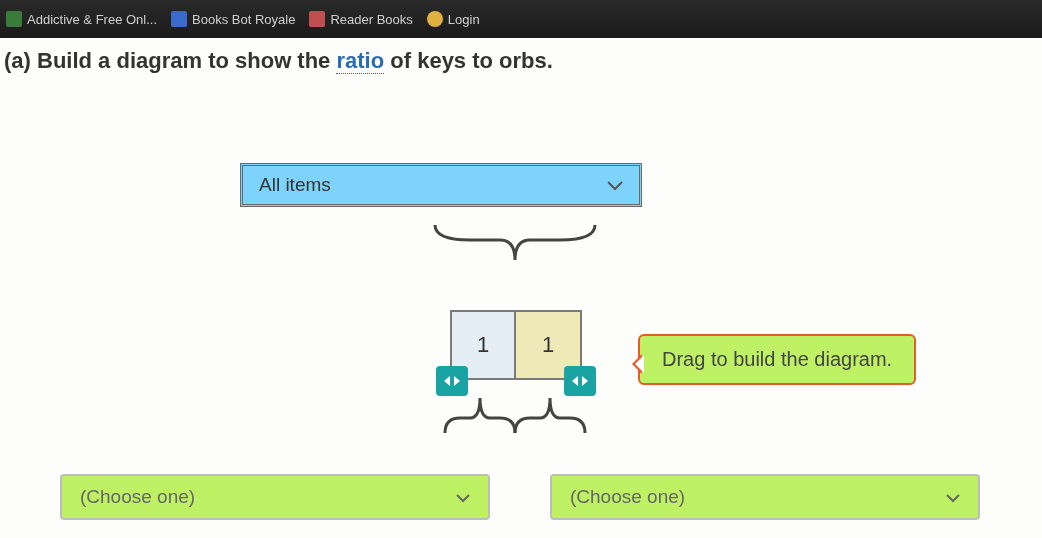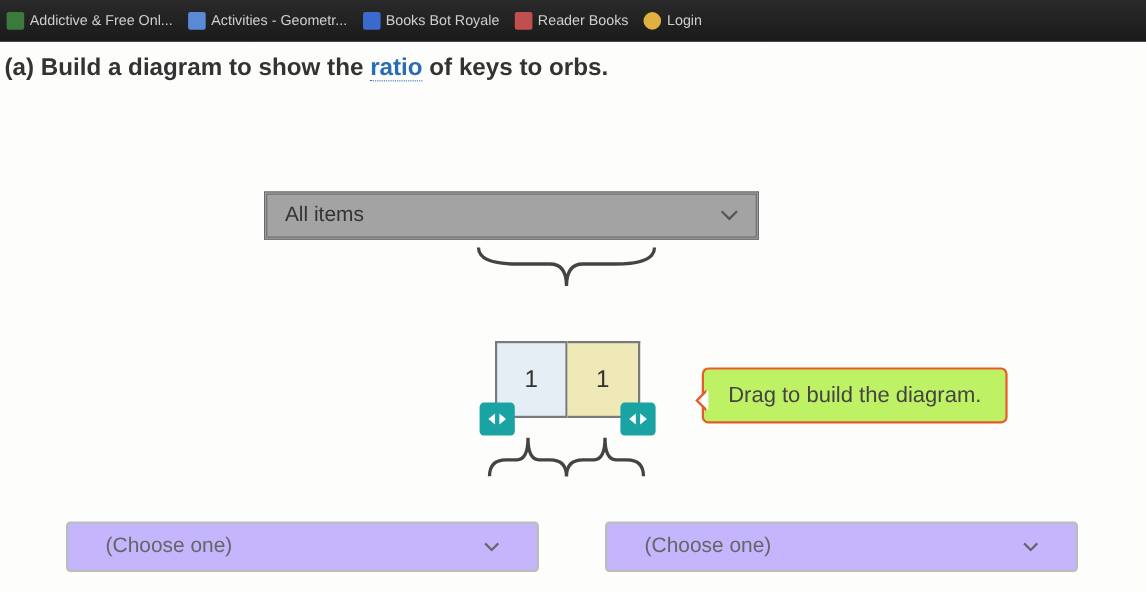--- a/index.html
+++ b/index.html
@@ -16,20 +16,21 @@
       display: flex;
       align-items: center;
       padding: 0 6px;
       gap: 14px;
       font-size: 13px;
       color: #cfcfcf;
       white-space: nowrap;
     }
     .bookmark {
       display: flex;
+      align-items: center;
       gap: 5px;
       cursor: pointer;
     }
     .bookmark .favicon {
       width: 16px;
       height: 16px;
       display: inline-block;
       border-radius: 2px;
     }
     .content {
@@ -45,26 +46,26 @@
       color: #2a6db5;
       border-bottom: 1px dotted #2a6db5;
     }
     .diagram-area {
       position: relative;
       width: 100%;
       height: 480px;
     }
     .all-items-select {
       position: absolute;
-      top: 100px;
+      top: 89px;
       left: 240px;
-      width: 450px;
+      width: 402px;
       height: 44px;
       border: 3px double #6a6a6a;
-      background: #a3a3a3;
+      background: #7dd3fc;
       display: flex;
       align-items: center;
       padding: 0 16px;
       font-size: 19px;
       color: #333;
       cursor: pointer;
     }
     .all-items-select .chev {
       margin-left: auto;
       color: #555;
@@ -154,46 +155,42 @@
       left: 510px;
       width: 80px;
       height: 44px;
       color: #444;
     }
     .choose-select {
       position: absolute;
       height: 46px;
       border: 2px solid #bdbdbd;
       border-radius: 4px;
-      background: #c4b5fd;
-      display: flex;
-      align-items: center;
-      padding: 0 34px;
+      background: #bef264;
+      display: flex;
+      align-items: center;
+      padding: 0 18px;
       font-size: 19px;
       color: #666;
       cursor: pointer;
     }
     .choose-select .chev { margin-left: auto; color: #666; }
     .choose-left { top: 400px; left: 60px; width: 430px; }
     .choose-right { top: 400px; left: 550px; width: 430px; }
     .brace-svg { width: 100%; height: 100%; }
   </style>
 </head>
 <body>
 
 <div class="bookmarks-bar">
   <div class="bookmark">
     <span class="favicon" style="background:#3a7a3a"></span>
     <span>Addictive &amp; Free Onl...</span>
   </div>
   <div class="bookmark">
-    <span class="favicon" style="background:#5a8ad6"></span>
-    <span>Activities - Geometr...</span>
-  </div>
-  <div class="bookmark">
     <span class="favicon" style="background:#3a6acb"></span>
     <span>Books Bot Royale</span>
   </div>
   <div class="bookmark">
     <span class="favicon" style="background:#c05050"></span>
     <span>Reader Books</span>
   </div>
   <div class="bookmark">
     <span class="favicon" style="background:#e0b040;border-radius:50%"></span>
     <span>Login</span>

